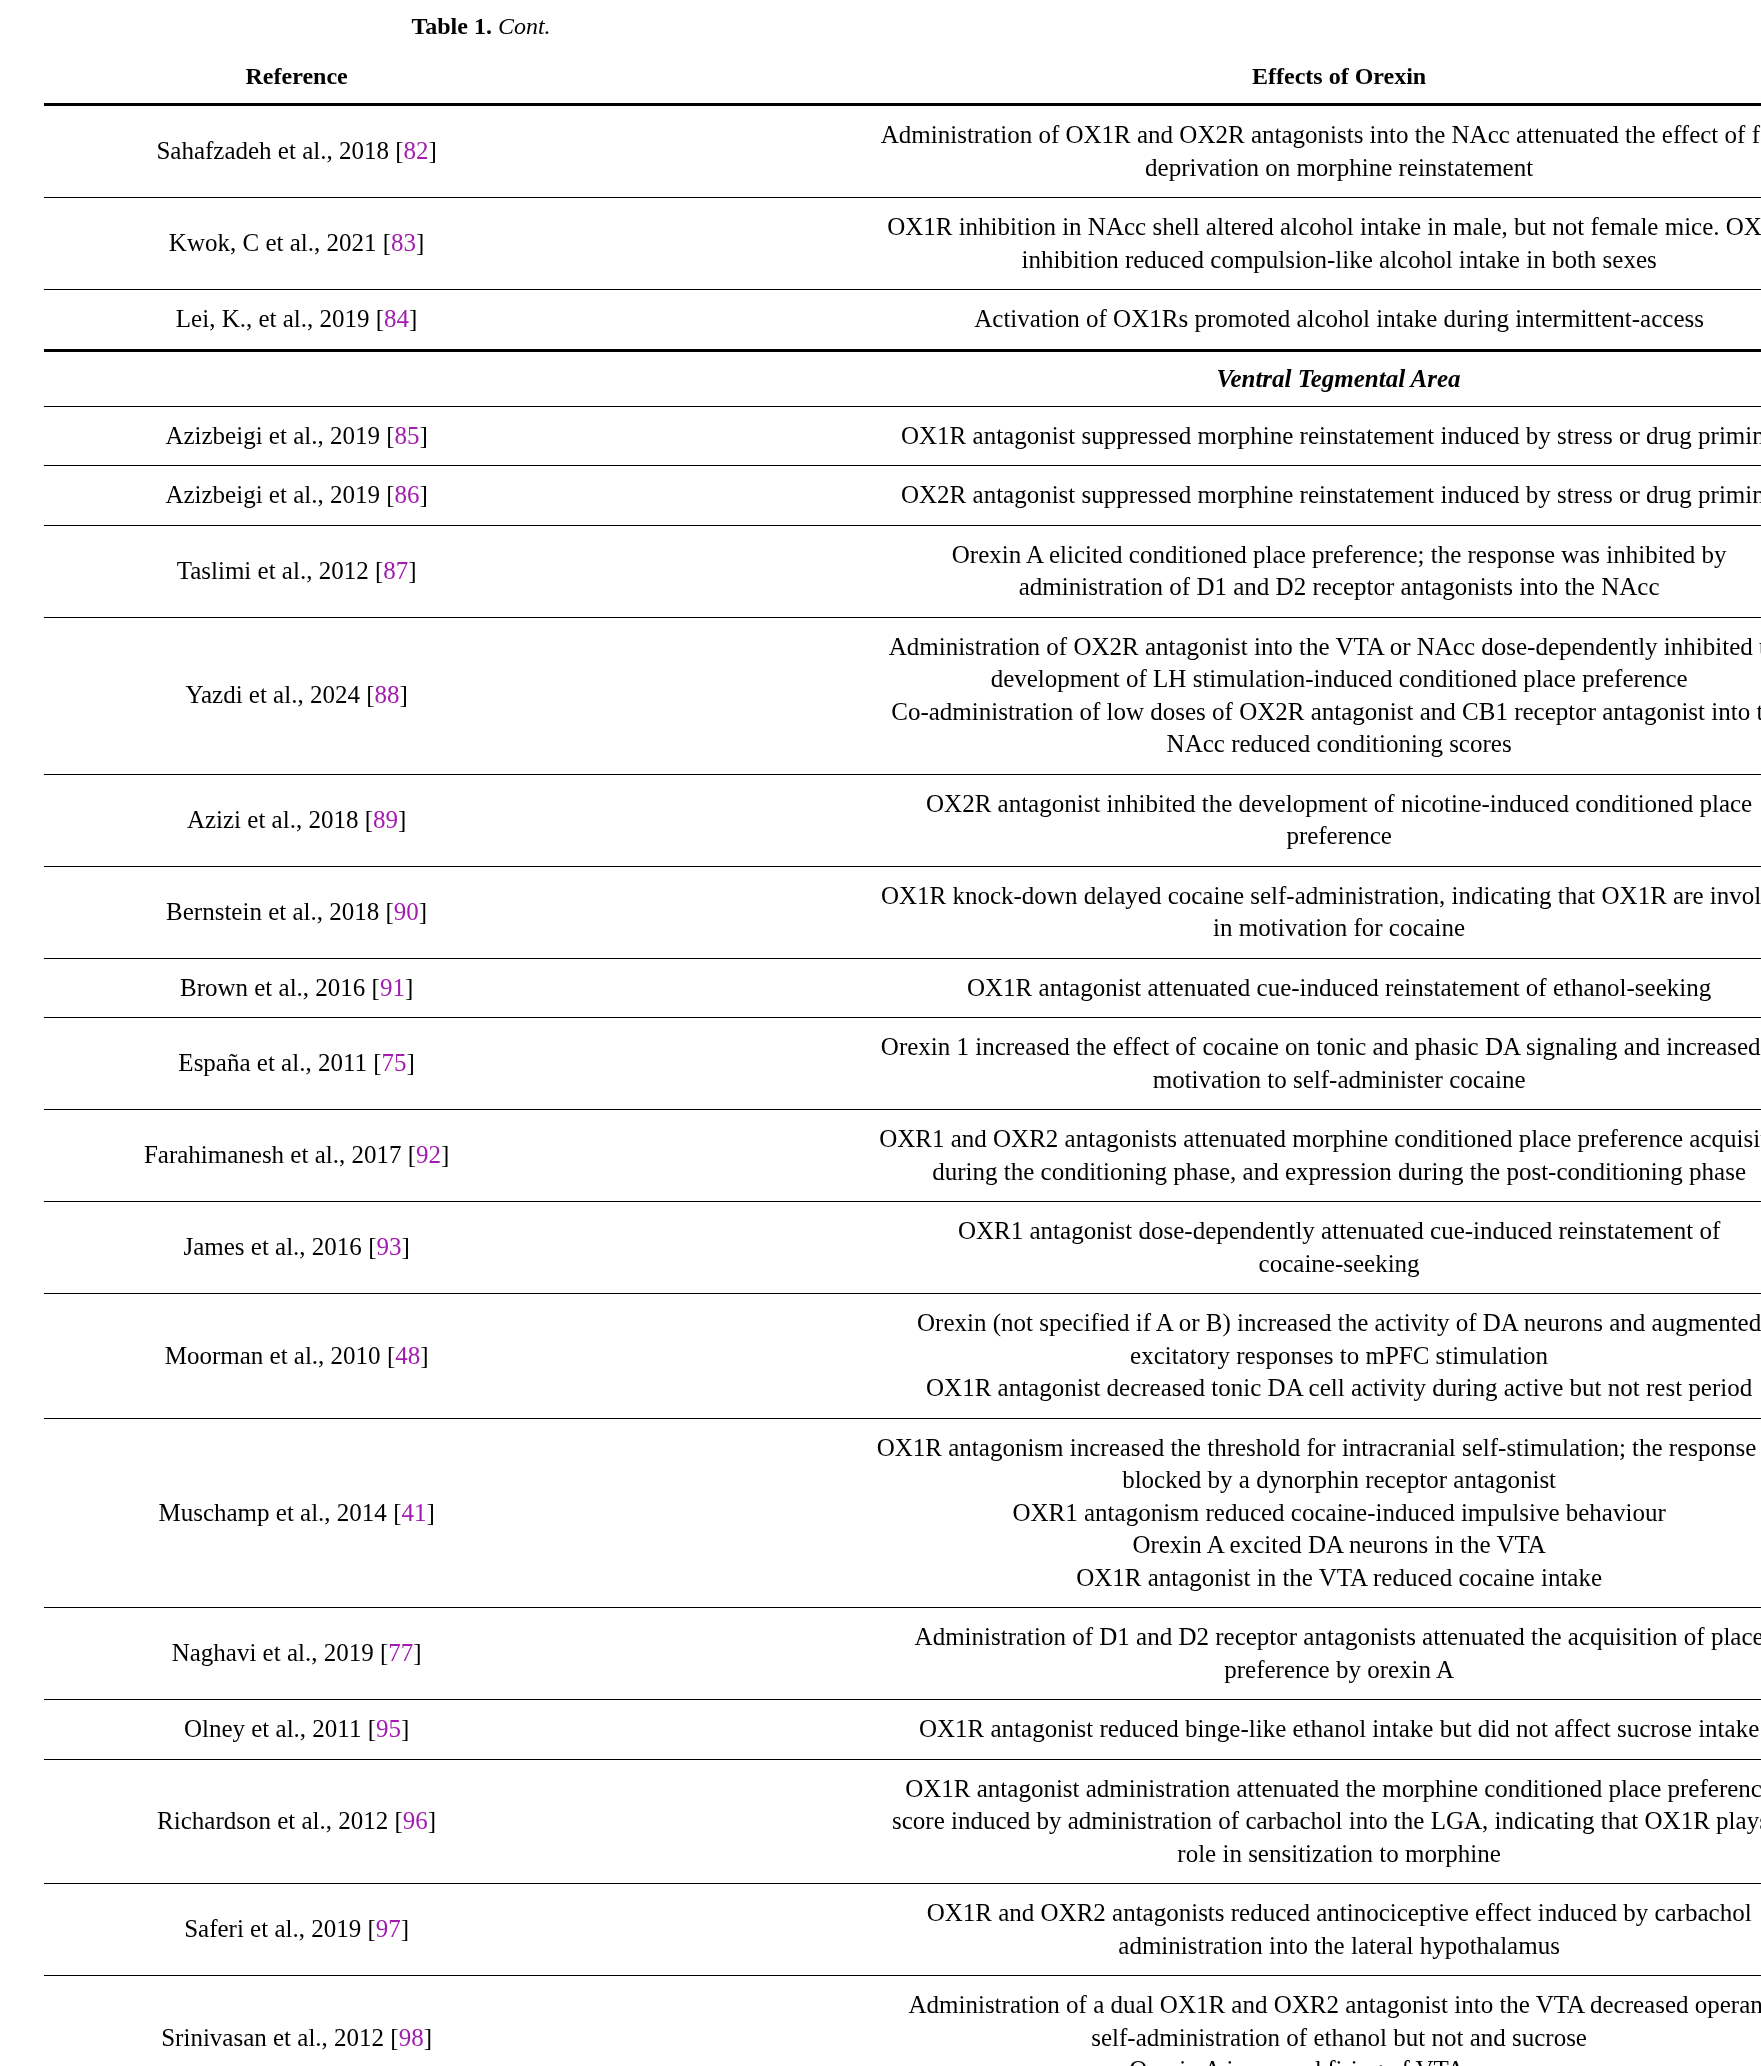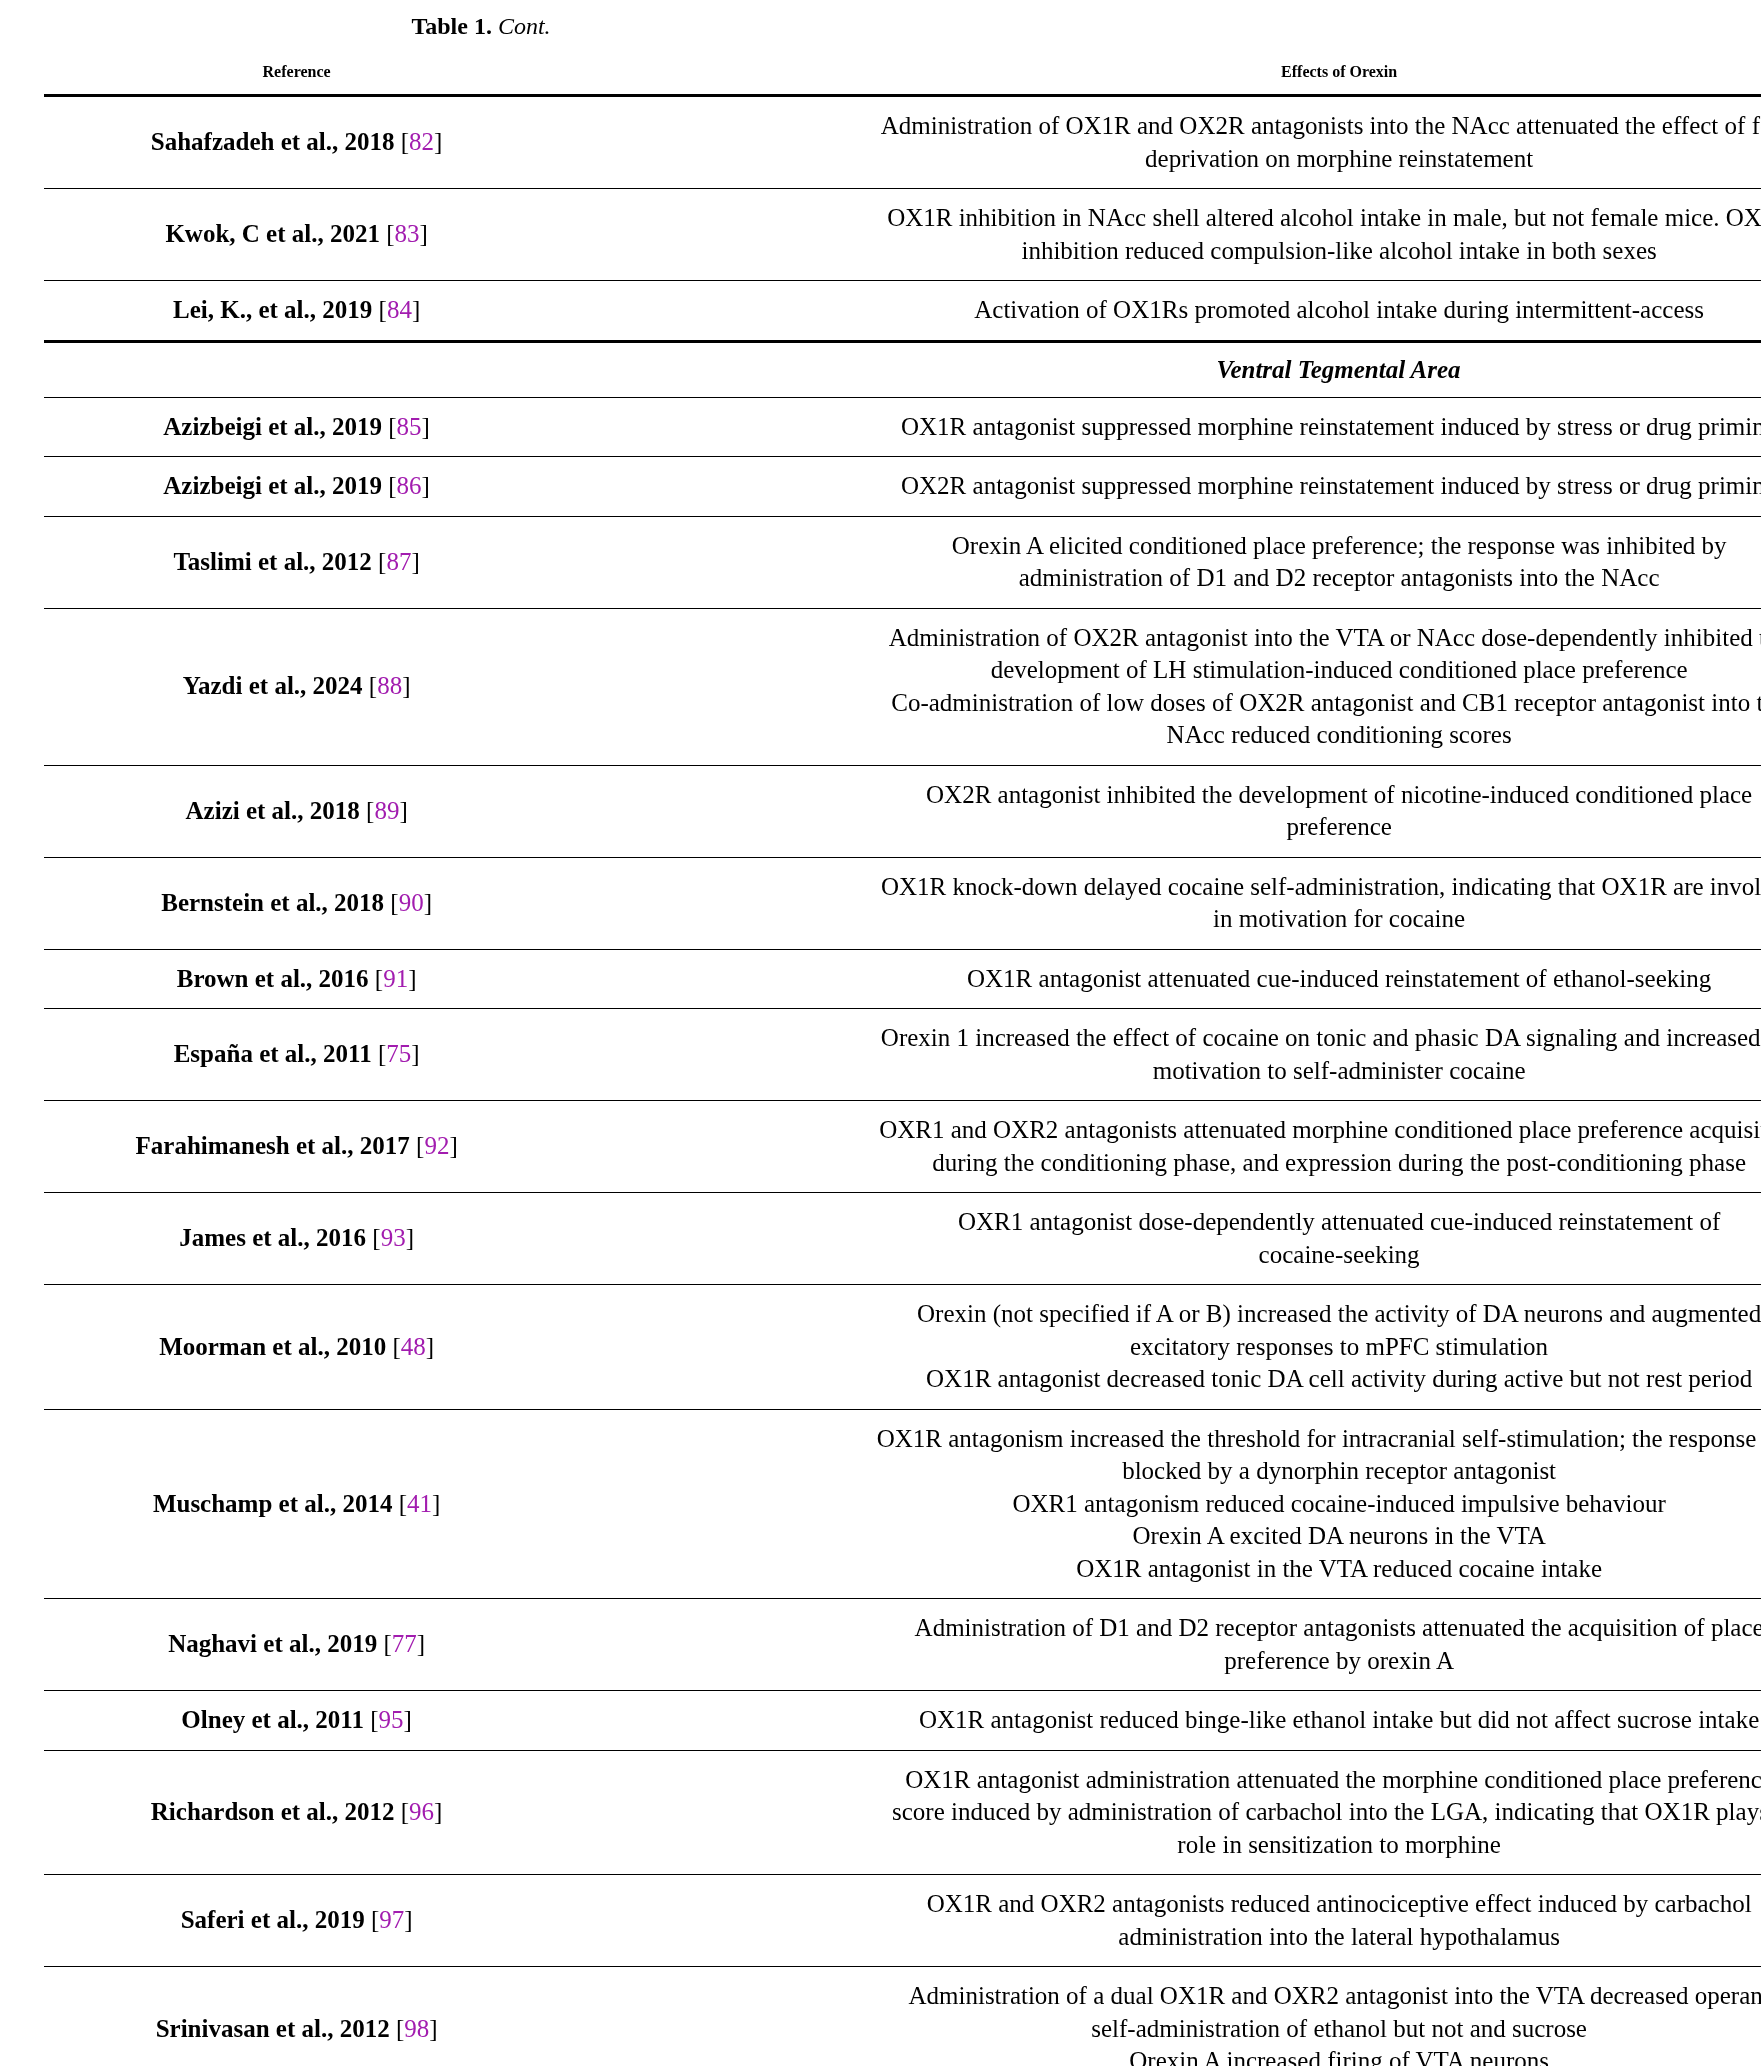--- a/index.html
+++ b/index.html
@@ -61,21 +61,21 @@
   .tbl td, .tbl th {
     padding: 0;
     vertical-align: middle;
     text-align: center;
   }
   .rule-mid td      { border-top: 3.2px solid #000; }
   .rule-thin td     { border-top: 1.6px solid #000; }
 
   .hdr {
     font-weight: bold;
-    font-size: 16px;
+    font-size: 24px;
     padding: 13px 0 13px 0 !important;
   }
 
   .cell {
     padding: 13px 17.6px 13px 17.6px !important;
     line-height: 1.30;
   }
   .cell-ref { padding: 13px 8px !important; line-height: 1.30; }
 
   .section-row td {
@@ -88,21 +88,21 @@
     display: block;
     width: 1579px;
     margin-left: 505px;
     text-align: center;
   }
 
   .eff-line { display: block; white-space: nowrap; }
 
   .ref-num { color: #a21caf; }
 
-  .nowrap { white-space: nowrap; font-weight: bold; }
+  .nowrap { white-space: nowrap; }
 </style>
 </head>
 <body>
 
 <div class="page">
 
   <div class="caption">
     <span class="cap-label">Table 1.</span><span>&nbsp;</span><span class="cap-cont">Cont.</span>
   </div>
 

